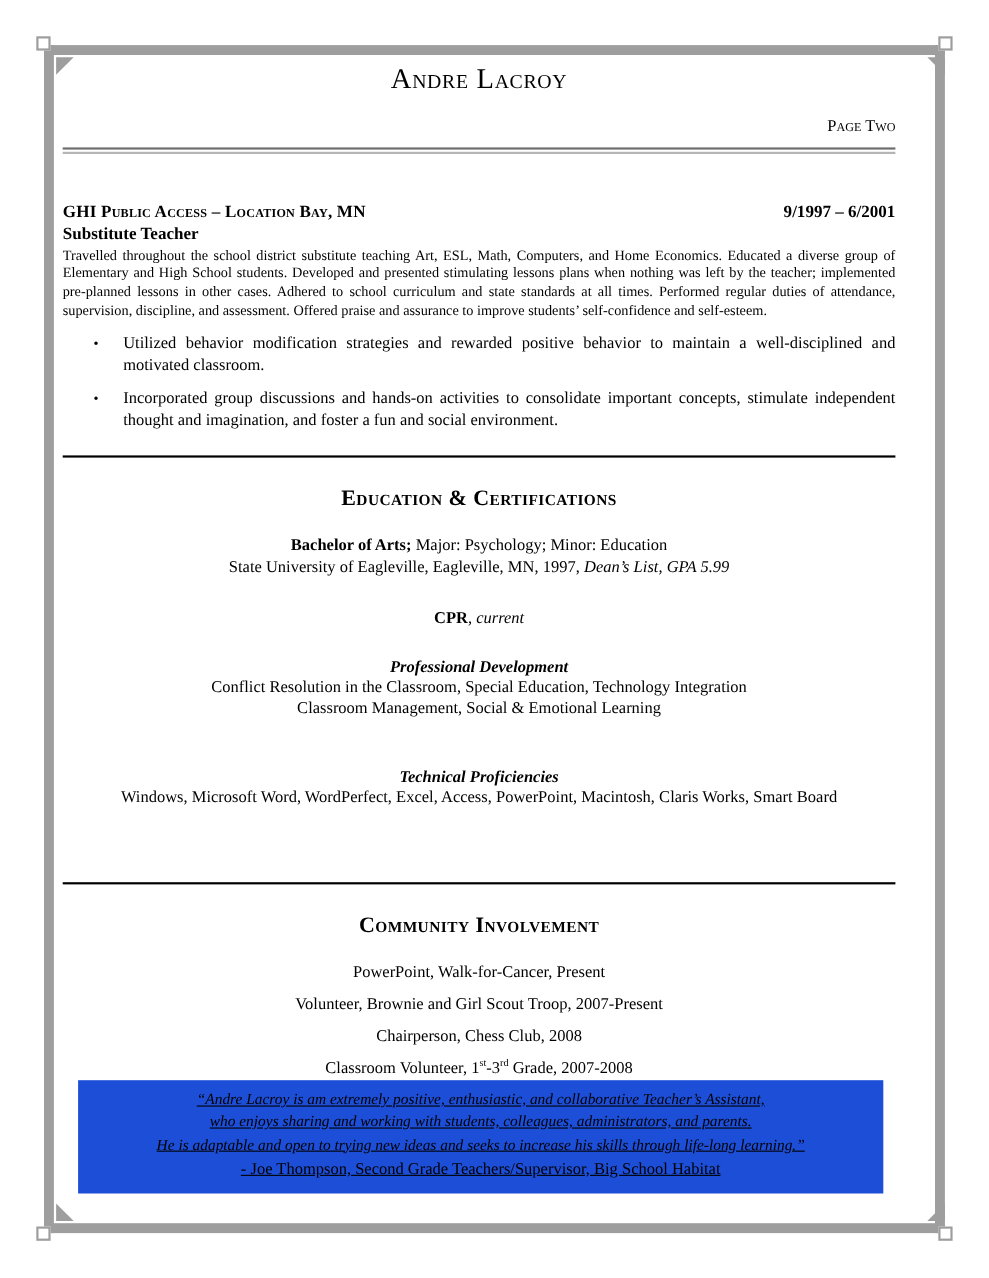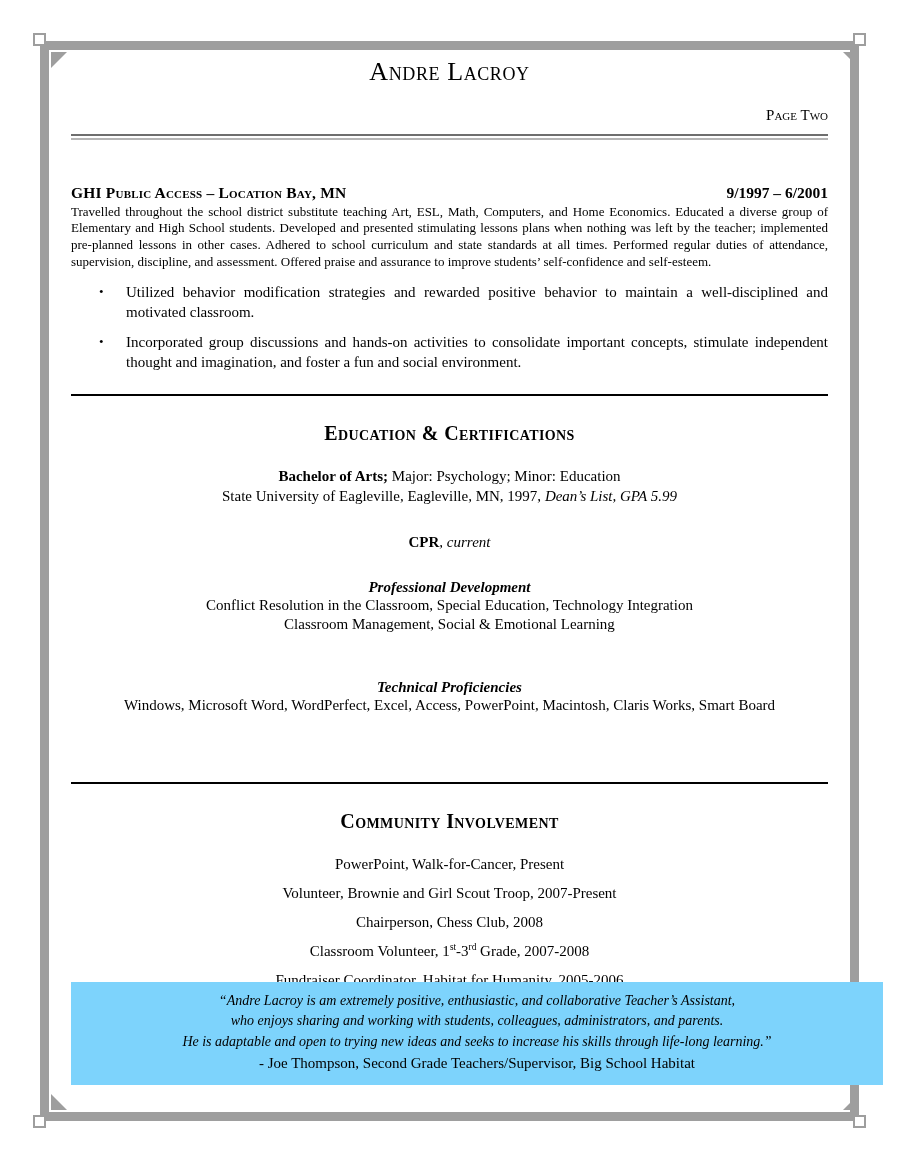--- a/index.html
+++ b/index.html
@@ -52,21 +52,21 @@
   
   .page {
     position: absolute;
     left: 0;
     top: 0;
     width: 899px;
     height: 1162px;
   }
   .content {
     position: absolute;
-    left: 71px;
+    left: 57px;
     top: 52px;
     width: 757px;
   }
 
   
   .doc-name {
     text-align: center;
     font-size: 26px;
     font-variant: small-caps;
     letter-spacing: 0.6px;
@@ -176,24 +176,25 @@
   .community-list { margin-top: 22px; }
   .community-list .center-line { margin-bottom: 9px; }
   .community-list .center-line:last-child { margin-bottom: 0; }
   sup { font-size: 0.62em; vertical-align: super; }
 
   
   .quote-box {
     position: absolute;
     left: 71px;
     top: 982px;
-    width: 812px;
-    background: #7dd3fc;
+    width: 732px;
+    background: #1d4ed8;
     padding: 9px 0 10px 0;
     box-sizing: border-box;
+    text-decoration: underline;
   }
   .quote-line {
     text-align: center;
     font-size: 14px;
     font-style: italic;
     line-height: 1.45;
   }
   .quote-attrib {
     text-align: center;
     font-size: 15px;
@@ -224,20 +225,21 @@
 
     <div class="doc-name">Andre Lacroy</div>
     <div class="doc-subtitle">Page Two</div>
     <div class="double-rule"></div>
 
     <div class="exp-block">
       <div class="exp-head-row">
         <span class="exp-employer">GHI Public Access – Location Bay, MN</span>
         <span class="exp-dates">9/1997 – 6/2001</span>
       </div>
+      <div class="exp-title">Substitute Teacher</div>
       <div class="exp-summary">Travelled throughout the school district substitute teaching Art, ESL, Math, Computers, and Home Economics. Educated a diverse group of Elementary and High School students. Developed and presented stimulating lessons plans when nothing was left by the teacher; implemented pre-planned lessons in other cases. Adhered to school curriculum and state standards at all times. Performed regular duties of attendance, supervision, discipline, and assessment. Offered praise and assurance to improve students’ self-confidence and self-esteem.</div>
 
       <ul class="bullets">
         <li>
           <span class="bullet-dot">•</span>
           <span>Utilized behavior modification strategies and rewarded positive behavior to maintain a well-disciplined and motivated classroom.</span>
         </li>
         <li>
           <span class="bullet-dot">•</span>
           <span>Incorporated group discussions and hands-on activities to consolidate important concepts, stimulate independent thought and imagination, and foster a fun and social environment.</span>

